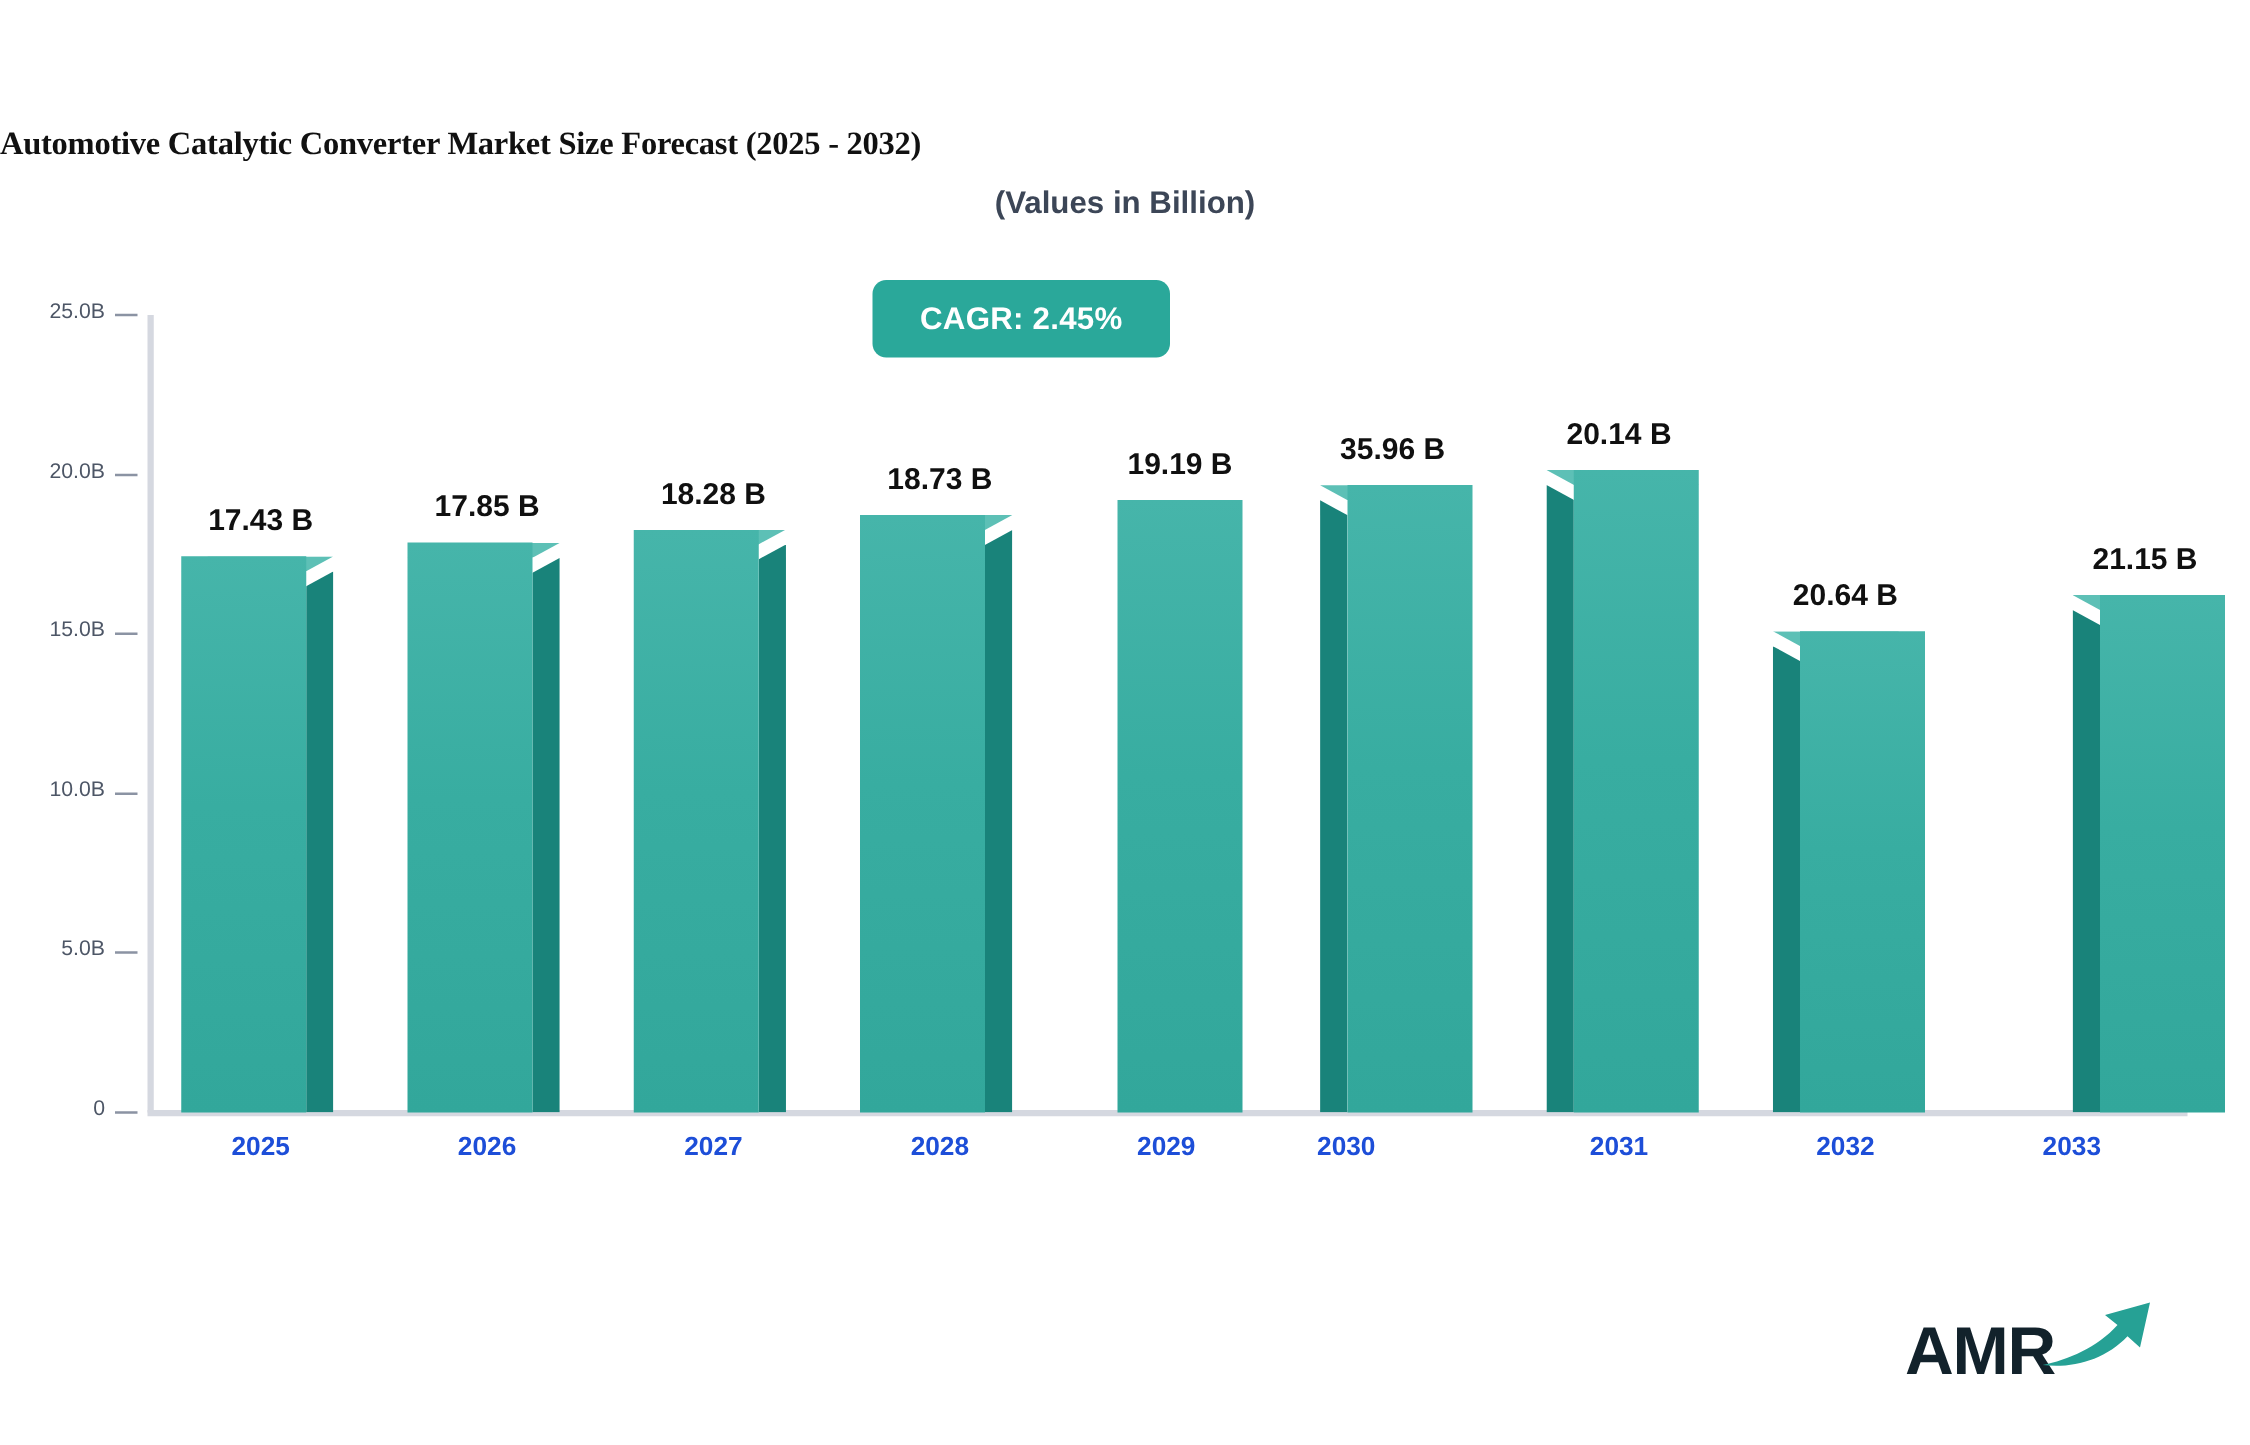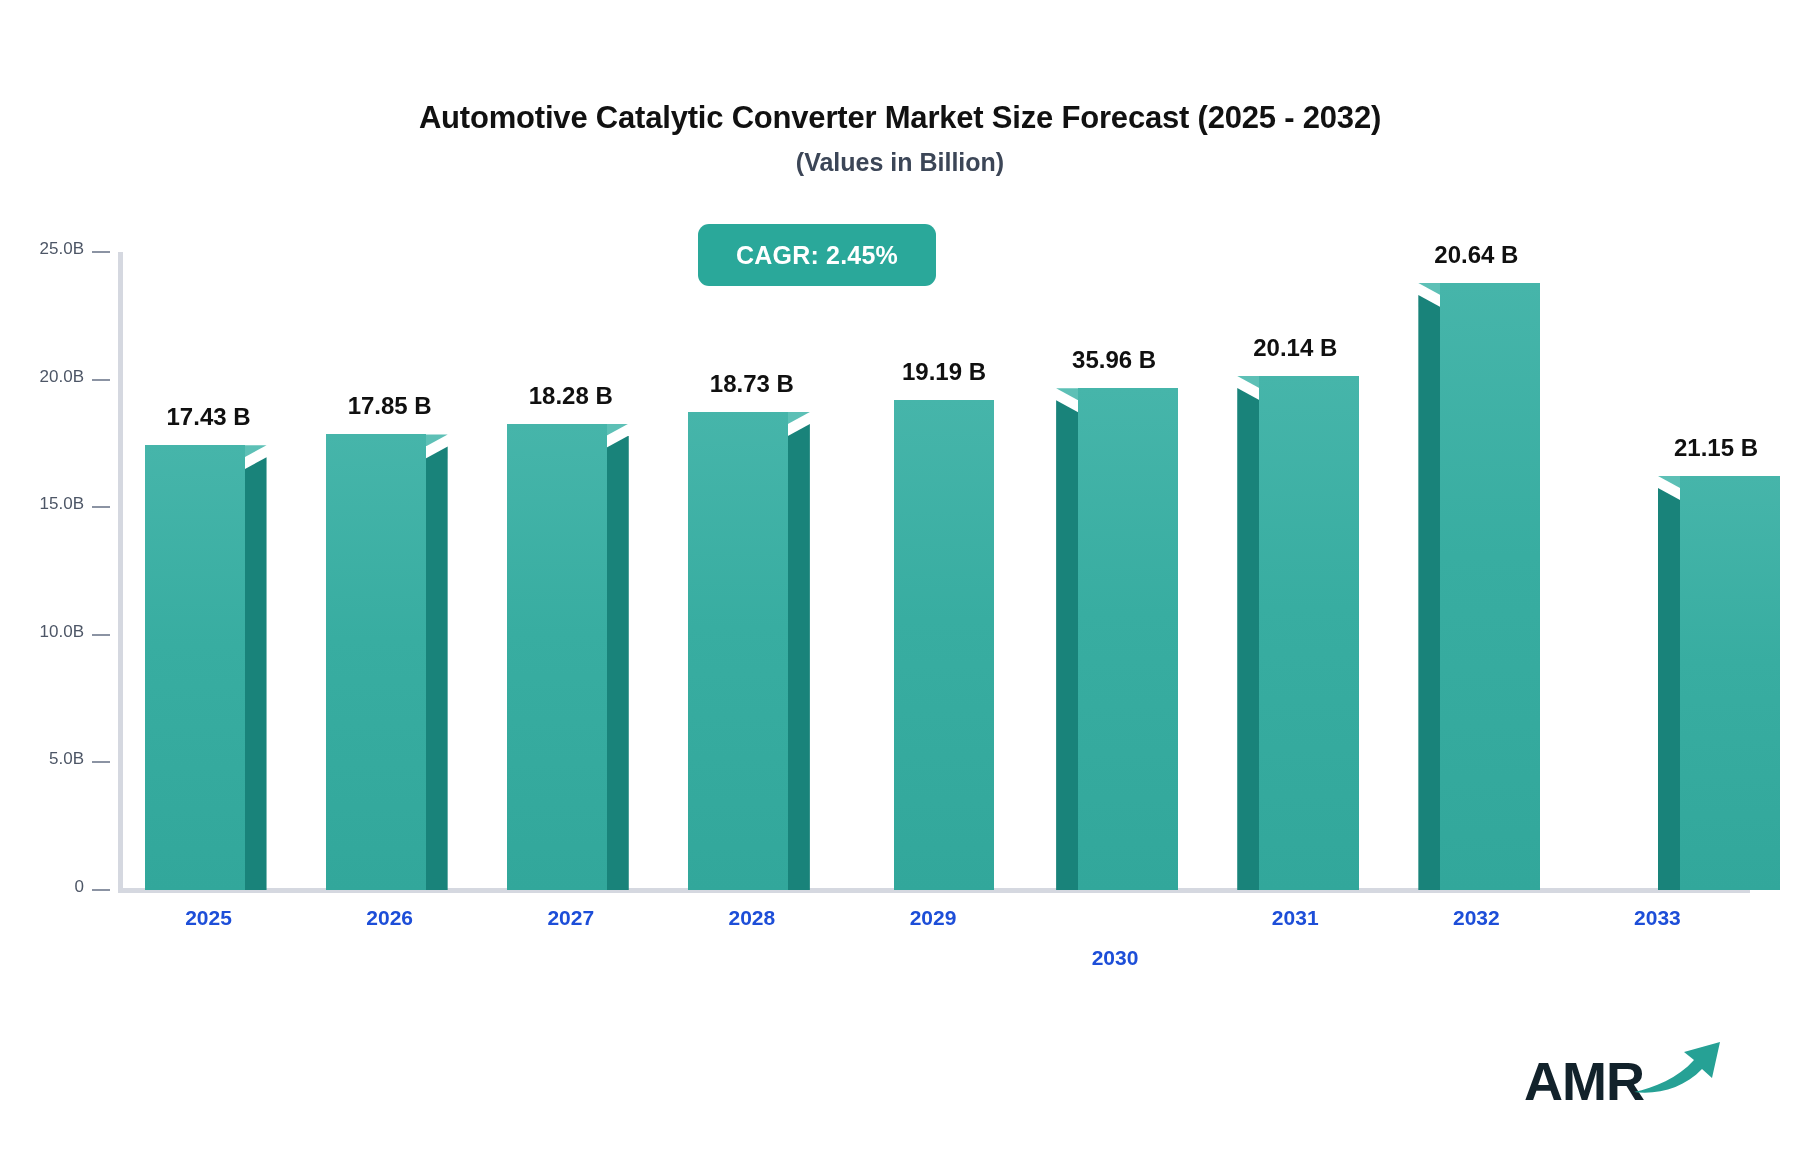--- a/index.html
+++ b/index.html
@@ -6,23 +6,24 @@
   html,body { background:#ffffff; }
   body {
     width:1800px; height:1156px;
     font-family:"Liberation Sans", sans-serif;
     position:relative; overflow:hidden;
   }
 
   
   #chart-title {
     position:absolute; top:100px; left:0; width:1800px;
-    text-align:center;
-    font-size:31px; font-weight:bold; color:#111111;
+    text-align:left;
+    font-size:26px; font-weight:bold; color:#111111;
     letter-spacing:-0.2px;
+    font-family:Liberation Serif, serif;
   }
   #chart-subtitle {
     position:absolute; top:148px; left:0; width:1800px;
     text-align:center;
     font-size:25px; font-weight:bold; color:#3c4657;
   }
 
   
   #cagr-badge {
     position:absolute; top:224px; left:698px;
@@ -227,21 +228,21 @@
       </div>
     </div>
     <div class="bar-group lean-left" style="left: 1113.22px; height: 513.973px;">
       <div class="bar-wrap">
         <div class="bar-side"></div>
         <div class="bar-top"></div>
         <div class="bar-face"></div>
         <span class="bar-value">20.14 B</span>
       </div>
     </div>
-    <div class="bar-group lean-left" style="left: 1294.33px; height: 607px;">
+    <div class="bar-group lean-left" style="left: 1294.33px; height: 385px;">
       <div class="bar-wrap">
         <div class="bar-side"></div>
         <div class="bar-top"></div>
         <div class="bar-face"></div>
         <span class="bar-value">20.64 B</span>
       </div>
     </div>
     <div class="bar-group lean-left" style="left: 1534px; height: 414px;">
       <div class="bar-wrap">
         <div class="bar-side"></div>
@@ -251,21 +252,21 @@
       </div>
     </div>
   </div>
 
 <div id="x-labels">
     <div class="x-label" style="left: 144.556px;">2025</div>
     <div class="x-label" style="left: 325.667px;">2026</div>
     <div class="x-label" style="left: 506.778px;">2027</div>
     <div class="x-label" style="left: 687.889px;">2028</div>
     <div class="x-label" style="left: 869px;">2029</div>
-    <div class="x-label" style="left: 1051px; margin-top: 40px;">2030</div>
+    <div class="x-label" style="left: 1013px;">2030</div>
     <div class="x-label" style="left: 1231.22px;">2031</div>
     <div class="x-label" style="left: 1412.33px;">2032</div>
     <div class="x-label" style="left: 1593.44px;">2033</div>
   </div>
 
 <div id="amr-logo">
   <div id="amr-wordmark">AMR</div>
   <svg id="amr-arrow" width="96" height="60" viewBox="0 0 96 60">
     <path d="M2 54 C 22 50, 46 40, 62 22 L 52 14 L 88 4 L 80 40 L 70 31 C 52 50, 26 57, 2 54 Z" fill="#26a195"></path>
   </svg>

